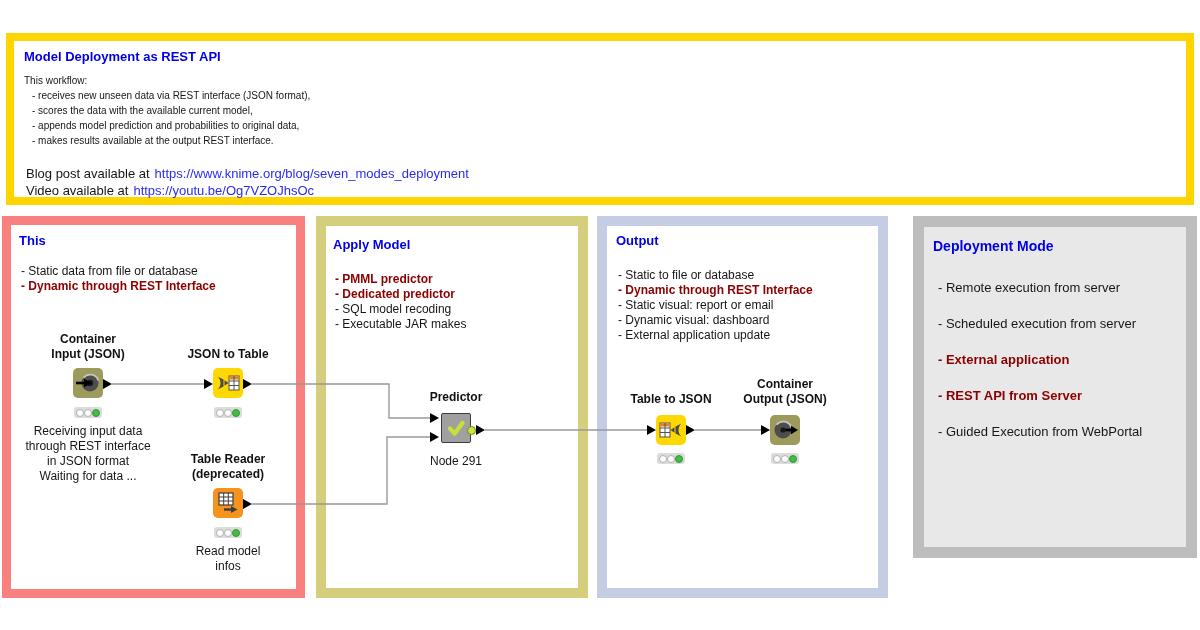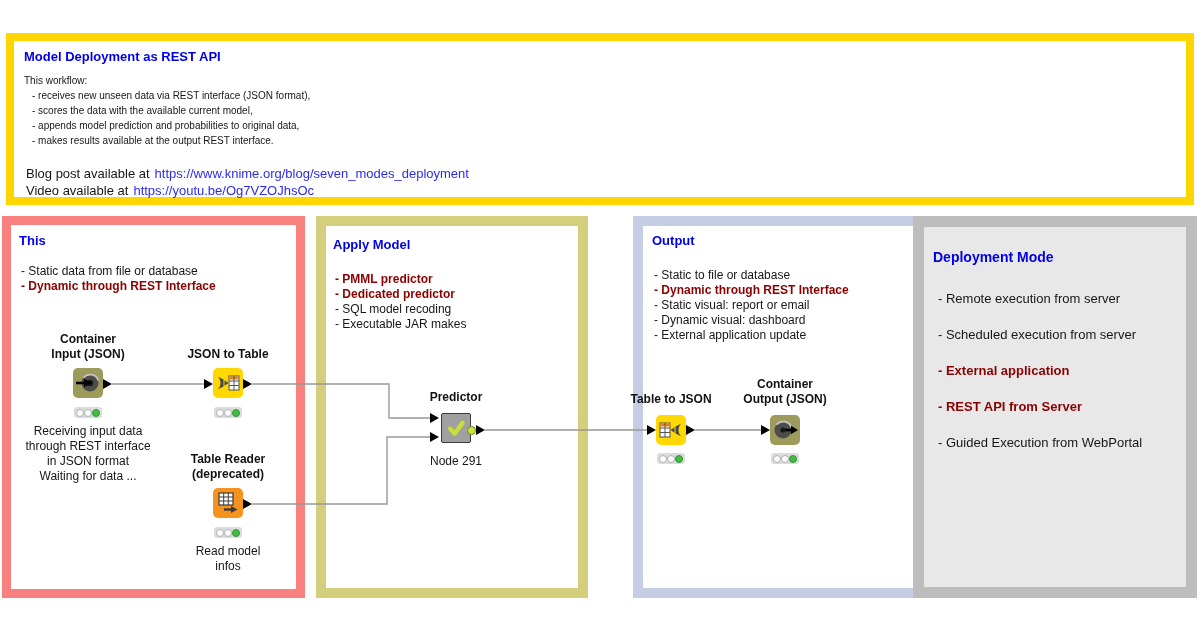--- a/index.html
+++ b/index.html
@@ -4,22 +4,22 @@
 <style>
   html,body { margin:0; padding:0; background:#fff; }
   #canvas {
     position:relative; width:1200px; height:630px; background:#ffffff;
     font-family:"Liberation Sans", sans-serif; overflow:hidden;
   }
   .annotation { position:absolute; background:#fff; box-sizing:border-box; }
   #box-header { left:6px;   top:33px;  width:1188px; height:172px; border:8px solid #ffd500; padding:4px 8px; }
   #box-input  { left:2px;   top:216px; width:303px;  height:382px; border:9px solid  #f8807e; padding:6px 5px; }
   #box-apply  { left:316px; top:216px; width:272px;  height:382px; border:10px solid #d5ce7d; padding:9px 4px; }
-  #box-output { left:597px; top:216px; width:291px;  height:382px; border:10px solid #c5cde5; padding:5px 6px;margin-left:36px; }
-  #box-deploy { left:913px; top:216px; width:284px;  height:382px; border:11px solid #bdbdbd; background:#e8e8e8; padding:20px 6px; }
+  #box-output { left:597px; top:216px; width:291px;  height:382px; border:10px solid #c5cde5; padding:5px 6px; }
+  #box-deploy { left:913px; top:216px; width:284px;  height:342px; border:11px solid #bdbdbd; background:#e8e8e8; padding:9px 6px; }
 
   .ann-title { color:#0000e6; font-weight:bold; font-size:13px; margin:2px 0 0 3px; }
   #box-deploy .ann-title { font-size:14px; }
   .items { margin:16px 0 0 5px; }
   #box-apply .items, #box-output .items { margin-top:20px; }
   .ann-item { font-size:12px; color:#161616; line-height:15px; white-space:nowrap; }
   .ann-item.red { color:#8b0000; font-weight:bold; }
   #box-deploy .items { margin:26px 0 0 8px; }
   #box-deploy .ann-item { font-size:13px; margin-bottom:21px; }
 

